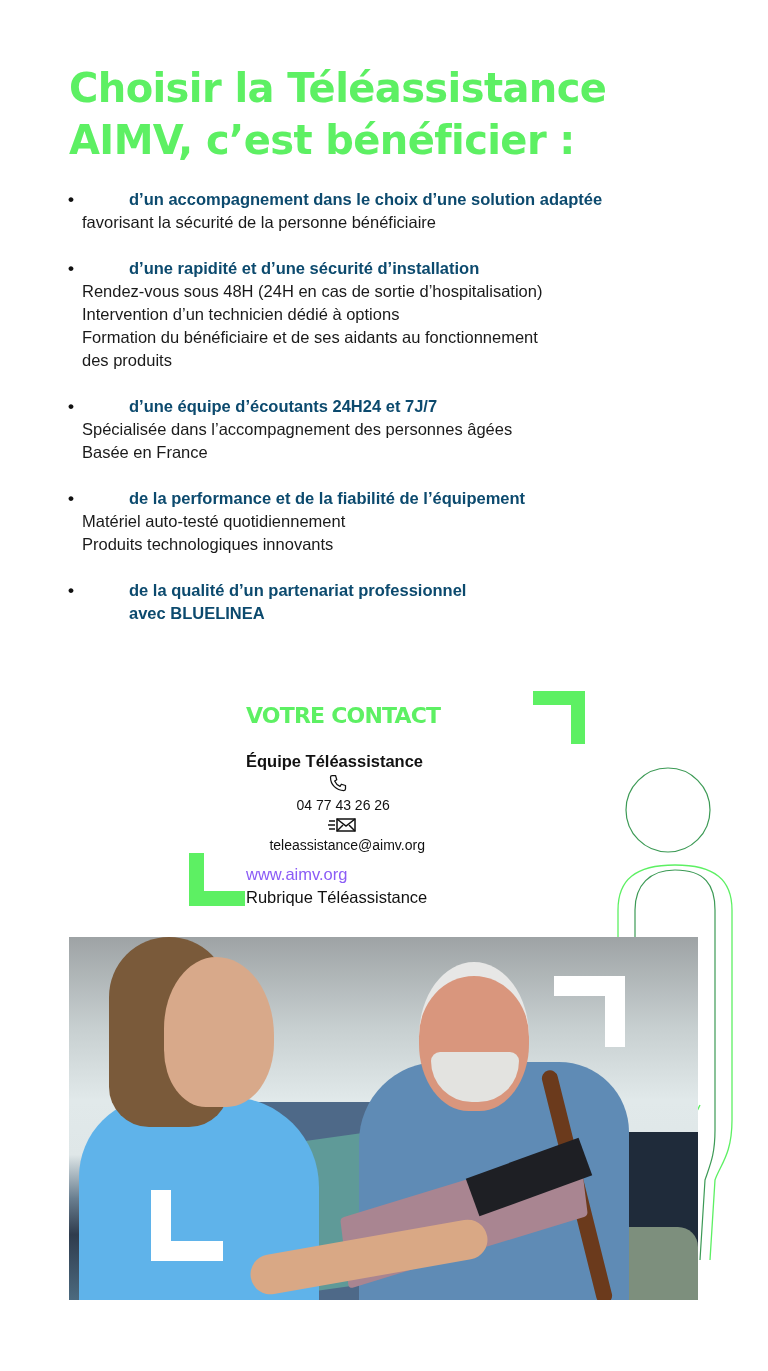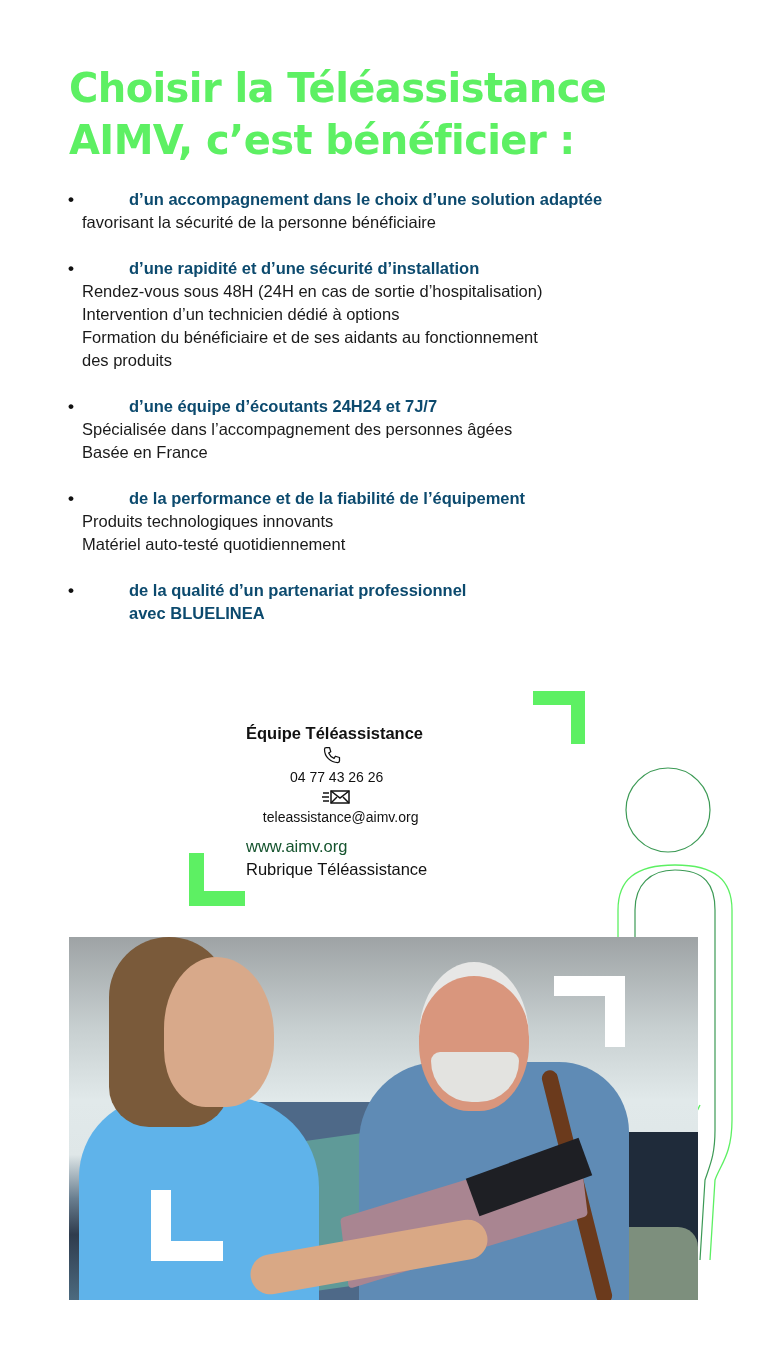--- a/index.html
+++ b/index.html
@@ -82,34 +82,35 @@
   </li>
   <li class="benefit">
     <span class="bullet">•</span>
     <span class="head">d’une équipe d’écoutants 24H24 et 7J/7</span>
     <span class="line">Spécialisée dans l’accompagnement des personnes âgées</span>
     <span class="line">Basée en France</span>
   </li>
   <li class="benefit">
     <span class="bullet">•</span>
     <span class="head">de la performance et de la fiabilité de l’équipement</span>
+    <span class="line">Matériel auto-testé quotidiennement</span>
     <span class="line">Produits technologiques innovants</span>
-    <span class="line">Matériel auto-testé quotidiennement</span>
   </li>
   <li class="benefit">
     <span class="bullet">•</span>
     <span class="head">de la qualité d’un partenariat professionnel</span>
     <span class="head">avec BLUELINEA</span>
   </li>
 </ul>
 
 <div class="bracket br-green-tr"></div>
 <div class="bracket br-green-bl"></div>
 
 <div class="contact">
+  <div class="label">VOTRE CONTACT</div>
   <div class="team">Équipe Téléassistance</div>
   <div class="row">
     <span class="ico">
       <svg width="20" height="20" viewBox="0 0 24 24" fill="none" stroke="#111" stroke-width="1.5" stroke-linejoin="round">
         <path d="M5 3 L9 3 L10.5 8 L8 9.5 C9.2 12.4 11.6 14.8 14.5 16 L16 13.5 L21 15 L21 19 C21 20 20 21 19 21 C10 21 3 14 3 5 C3 4 4 3 5 3 Z"></path>
       </svg>
     </span>
     <a style="color:#111;text-decoration:none;">04 77 43 26 26</a>
   </div>
   <div class="row">
@@ -120,21 +121,21 @@
           <line x1="1" y1="12" x2="7" y2="12"></line>
         <rect x="9" y="2" width="18" height="12"></rect>
         <polyline points="9,2 18,9 27,2"></polyline>
         <line x1="9" y1="14" x2="15" y2="8"></line>
           <line x1="27" y1="14" x2="21" y2="8"></line>
       </svg>
     </span>
     <a style="color:#111;text-decoration:none;margin-left:8px;">teleassistance@aimv.org</a>
   </div>
   <div class="web">
-    <a style="display:block;color:#14532d;text-decoration:none;">www.aimv.org</a>
+    <a style="display:block;color:#8b5cf6;text-decoration:none;">www.aimv.org</a>
     <span style="display:block;">Rubrique Téléassistance</span>
   </div>
 </div>
 
 <svg class="figure-outline" viewBox="0 0 135 500" fill="none">
   <circle cx="53" cy="50" r="42" stroke="#3c9a55" stroke-width="1.2"></circle>
   <path d="M3 200 L3 150 C3 120 20 105 60 105 C100 105 117 120 117 150 L117 360 C117 395 105 405 100 420 L95 500" stroke="#5df063" stroke-width="1.3"></path>
   <path d="M20 200 L20 150 C20 125 35 110 60 110 C90 110 100 125 100 150 L100 370 C100 395 95 405 90 420 L85 500" stroke="#3c9a55" stroke-width="1.2"></path>
   <path d="M85 345 C80 360 60 365 40 368" stroke="#5df063" stroke-width="1.3"></path>
 </svg>

